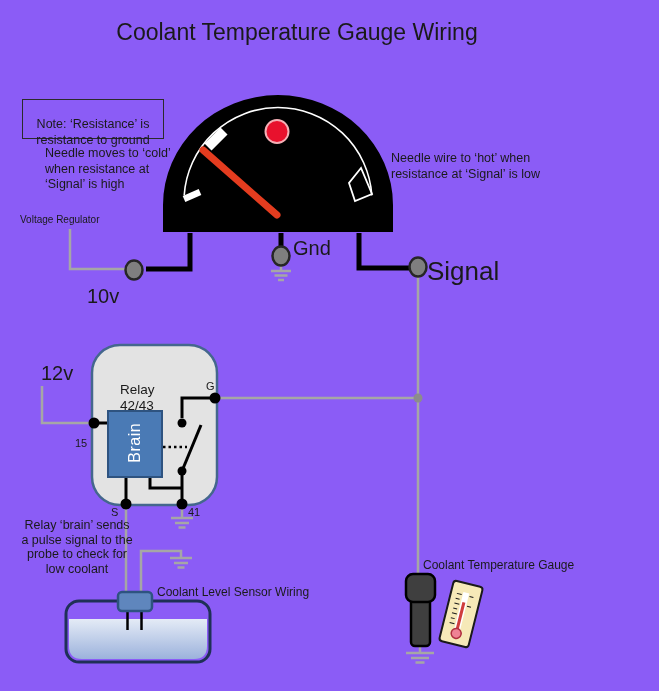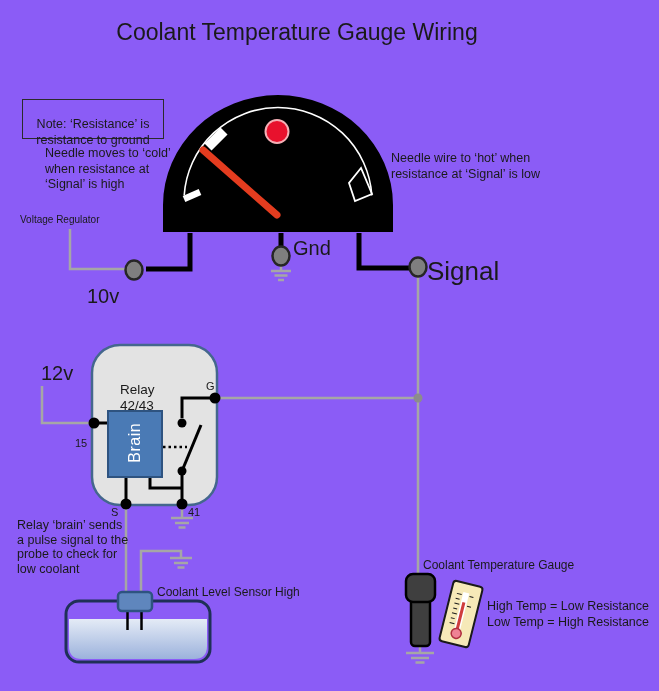--- a/index.html
+++ b/index.html
@@ -153,22 +153,20 @@
 <div class="t big" style="left:293px;top:237px;">Gnd</div>
 <div class="t big" style="left:427px;top:260px;font-size:26px;">Signal</div>
 <div class="t big" style="left:41px;top:362px;">12v</div>
 <div class="t" style="left:120px;top:354px;font-size:13.5px;line-height:16px;margin-top:28px;">Relay
 42/43</div>
 <div class="t term" style="left:75px;top:409px;margin-top:28px;">15</div>
 <div class="t term" style="left:206px;top:380px;">G</div>
 <div class="t term" style="left:111px;top:506px;">S</div>
 <div class="t term" style="left:188px;top:506px;">41</div>
 <div class="t brain-label" style="left:100px;top:435px;width:70px;">Brain</div>
-<div class="t" style="left:17px;top:518px;width:120px;line-height:14.5px;">Relay ‘brain’ sends
+<div class="t" style="left:17px;top:518px;width:120px;line-height:14.5px;text-align:center;">Relay ‘brain’ sends
 a pulse signal to the
 probe to check for
 low coolant</div>
-<div class="t" style="left:157px;top:585px;font-size:12px;white-space:nowrap;">Coolant Level Sensor High</div>
+<div class="t" style="left:157px;top:585px;font-size:12px;white-space:nowrap;">Coolant Level Sensor Wiring</div>
 <div class="t" style="left:423px;top:558px;font-size:12px;white-space:nowrap;">Coolant Temperature Gauge</div>
-<div class="t" style="left:487px;top:599px;width:165px;line-height:15.5px;">High Temp = Low Resistance
-Low Temp = High Resistance</div>
 
 </div>
 
 </body></html>

